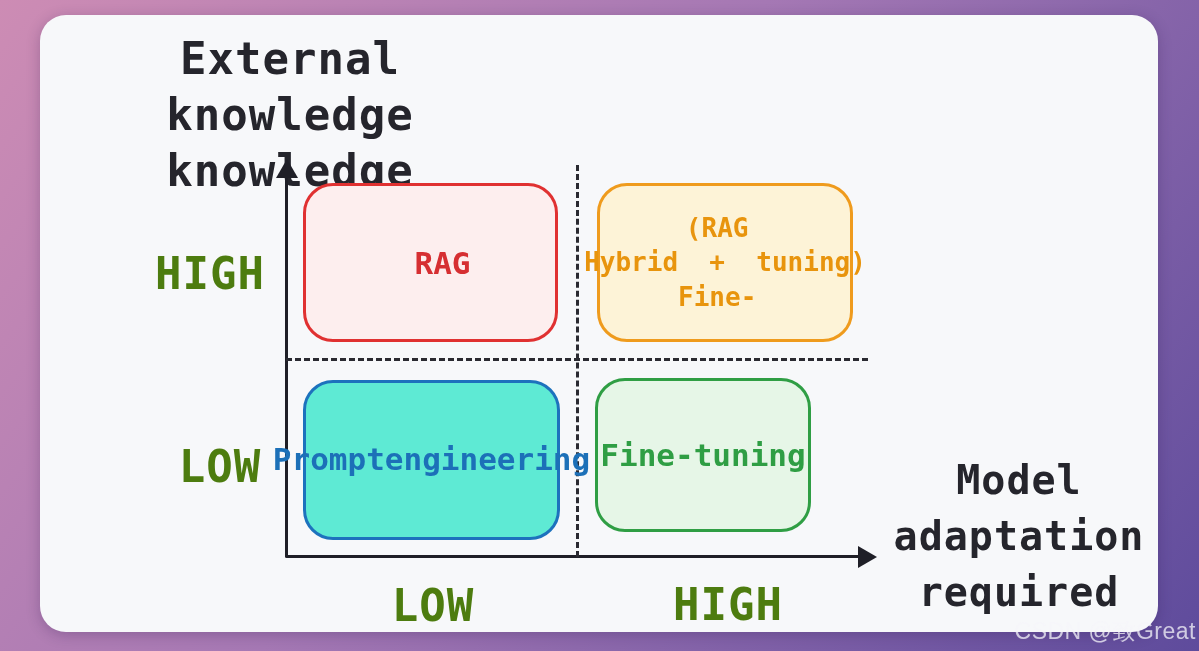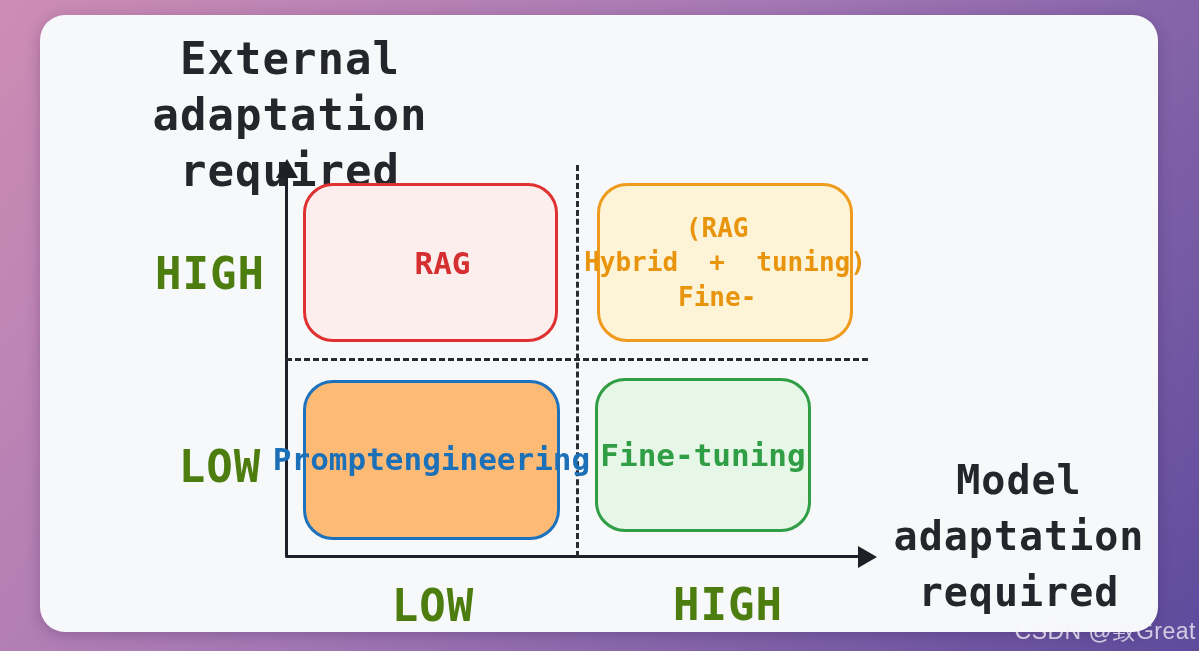--- a/index.html
+++ b/index.html
@@ -103,46 +103,46 @@
     color: rgba(246, 246, 250, 0.75);
     letter-spacing: 0.5px;
     z-index: 5;
     margin-left: 32px;
   }
 </style>
 </head>
 <body>
 
 <div class="stage" style="background: linear-gradient(128deg, rgb(205, 140, 180) 0%, rgb(165, 120, 180) 45%, rgb(94, 75, 156) 100%);">
-  <div class="card" style="background-color: rgb(247, 248, 250); border-radius: 25px;">
+  <div class="card" style="background-color: rgb(247, 248, 250);">
 
     <div class="abs diagram-title">
       <div>External</div>
-      <div>adaptation required</div>
+      <div>knowledge knowledge</div>
     </div>
 
     <div class="abs axis-line y-axis-line"></div>
     <div class="abs arrow-up"></div>
     <div class="abs axis-line x-axis-line"></div>
     <div class="abs arrow-right"></div>
 
     <div class="abs dash-v"></div>
     <div class="abs dash-h"></div>
 
     <div class="abs quad quad-rag" style="border-color: rgb(224, 49, 49); background-color: rgb(253, 238, 238); color: rgb(214, 47, 50); padding-left: 24px;">
       <div>RAG</div>
     </div>
 
     <div class="abs quad quad-hybrid" style="border-color: rgb(239, 155, 29); background-color: rgb(253, 243, 215); color: rgb(232, 148, 13);">
       <div>Hybrid</div>
       <div>(RAG + Fine-</div>
       <div>tuning)</div>
     </div>
 
-    <div class="abs quad quad-prompt" style="border-color: rgb(29, 114, 189); background-color: #fdba74; color: rgb(28, 112, 184);">
+    <div class="abs quad quad-prompt" style="border-color: rgb(29, 114, 189); background-color: #5eead4; color: rgb(28, 112, 184);">
       <div>Prompt</div>
       <div>engineering</div>
     </div>
 
     <div class="abs quad quad-fine" style="border-color: rgb(47, 158, 68); background-color: rgb(230, 246, 231); color: rgb(47, 158, 68);">
       <div>Fine-tuning</div>
     </div>
 
     <div class="abs tick-label tick-y-high">HIGH</div>
     <div class="abs tick-label tick-y-low">LOW</div>

